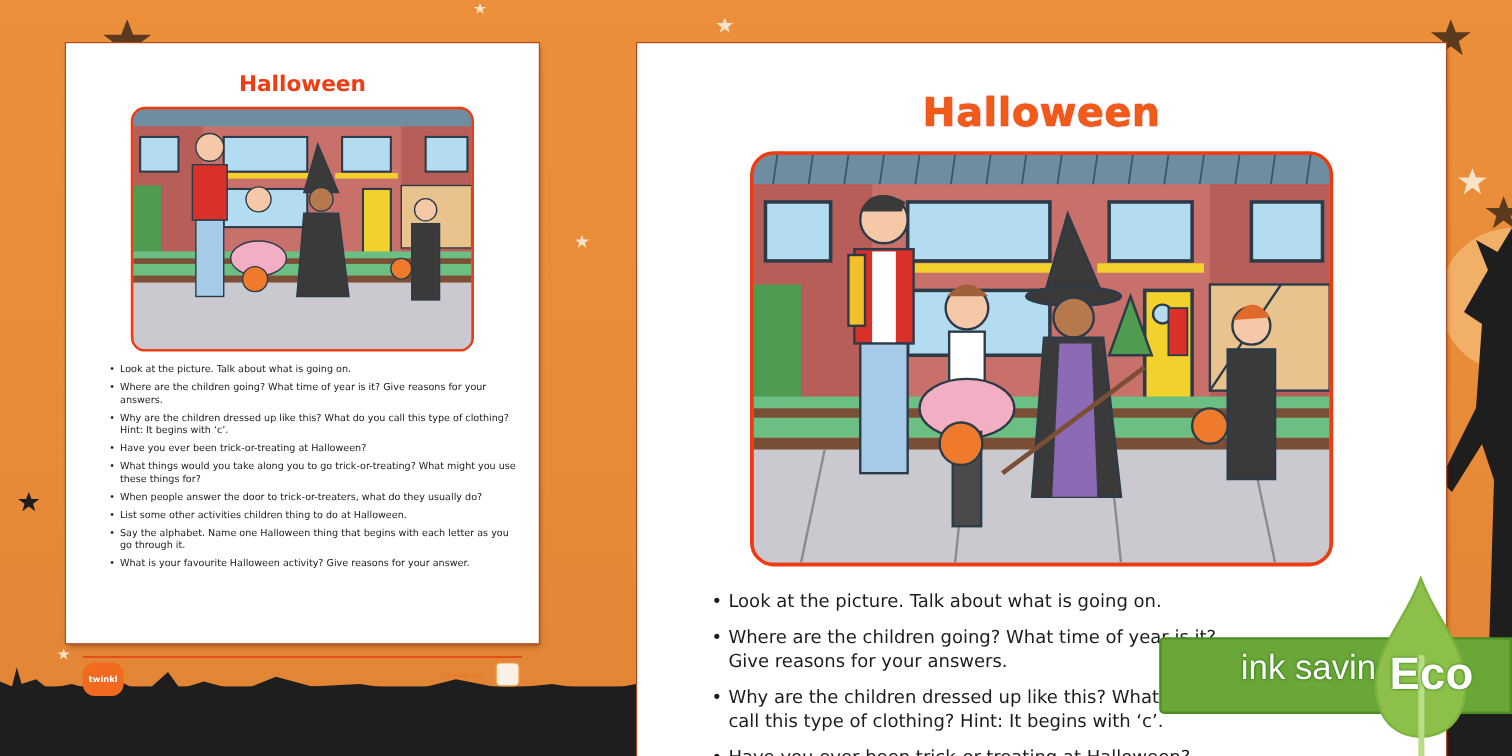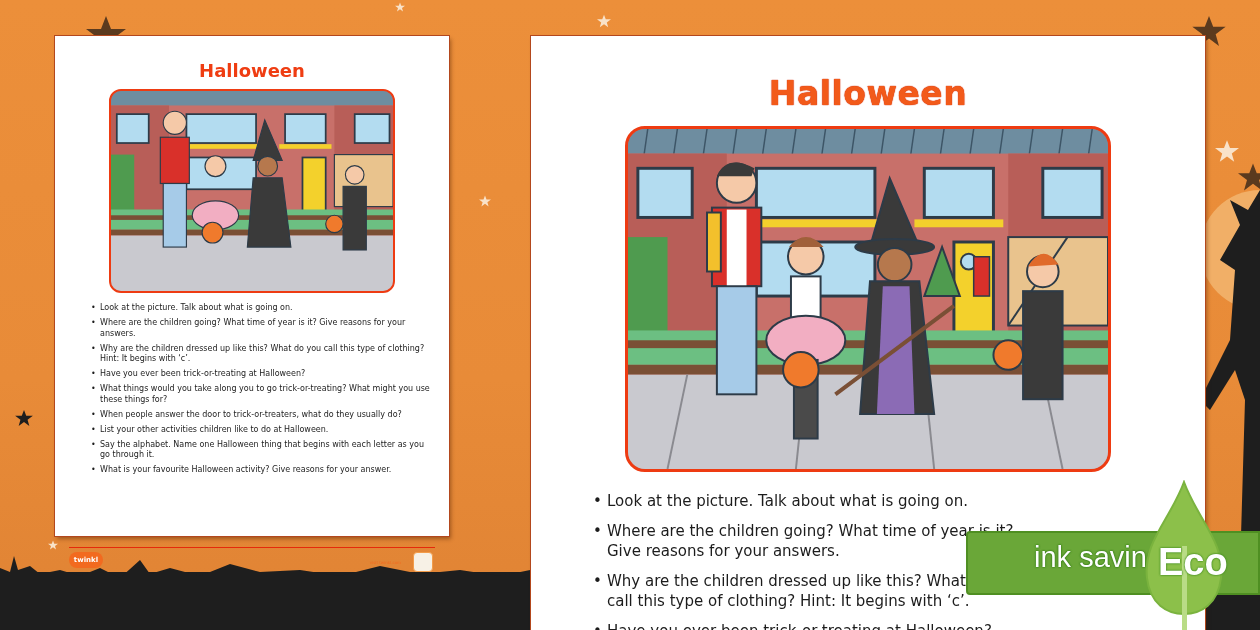--- a/index.html
+++ b/index.html
@@ -60,21 +60,21 @@
   .page.small .questions li::before { content: "•"; position: absolute; left: 0; top: 0; }
   .page.large .questions { left: 62px; top: 455px; width: 560px; font-size: 15px; line-height: 20px; }
   .page.large .questions li { margin-bottom: 10px; padding-left: 14px; position: relative; }
   .page.large .questions li::before { content: "•"; position: absolute; left: 0; top: 0; }
 
   .footer-line {
     position: absolute; left: 14px; right: 14px; top: 511px; height: 1px; background: #e52a0a;
   }
   .page.small .footer-line { top: 511px; }
   .logo {
-    position: absolute; left: 14px; top: 516px; width: 34px; height: 16px;
+    position: absolute; left: 14px; top: 516px; width: 34px; height: 28px;
     border-radius: 10px; background: #f26a1f; color: #fff; font-size: 7px;
     font-weight: bold; display: flex; align-items: center; justify-content: center;
   }
   .footer-url { position: absolute; right: 48px; top: 524px; font-size: 4px; color: #f26a1f; }
   .footer-badge {
     position: absolute; right: 16px; top: 516px; width: 20px; height: 20px;
     border-radius: 4px; background: #f7f1e6; border: 1px solid #f39c4a;
   }
 
   
@@ -172,21 +172,21 @@
       <circle cx="385" cy="230" r="15" fill="#f07a2c" stroke="#2d3b48" stroke-width="2"></circle>
     </svg>
   </div>
   <ul class="questions">
     <li>Look at the picture. Talk about what is going on.</li>
     <li>Where are the children going? What time of year is it? Give reasons for your answers.</li>
     <li>Why are the children dressed up like this? What do you call this type of clothing? Hint: It begins with ‘c’.</li>
     <li>Have you ever been trick-or-treating at Halloween?</li>
     <li>What things would you take along you to go trick-or-treating? What might you use these things for?</li>
     <li>When people answer the door to trick-or-treaters, what do they usually do?</li>
-    <li>List your other activities children like to do at Halloween.</li>
+    <li>List some other activities children thing to do at Halloween.</li>
     <li>Say the alphabet. Name one Halloween thing that begins with each letter as you go through it.</li>
     <li>What is your favourite Halloween activity? Give reasons for your answer.</li>
   </ul>
   <div class="footer-line"></div>
   <div class="logo">twinkl</div>
   <div class="footer-url">visit twinkl.com</div>
   <div class="footer-badge"></div>
 </div>
 
 <div class="page large">

